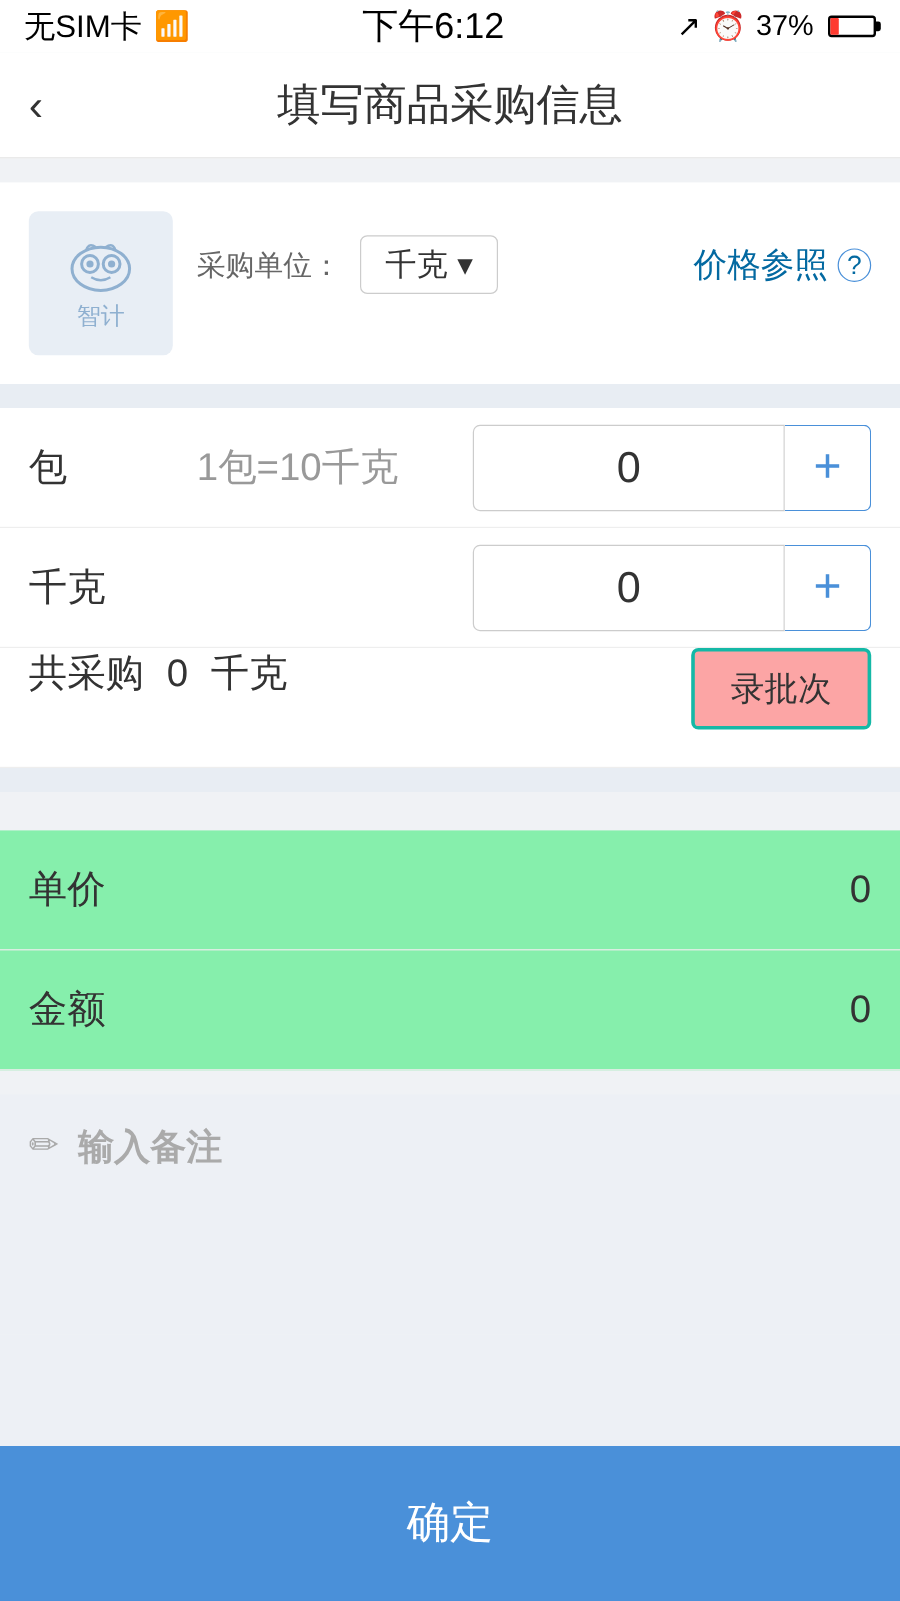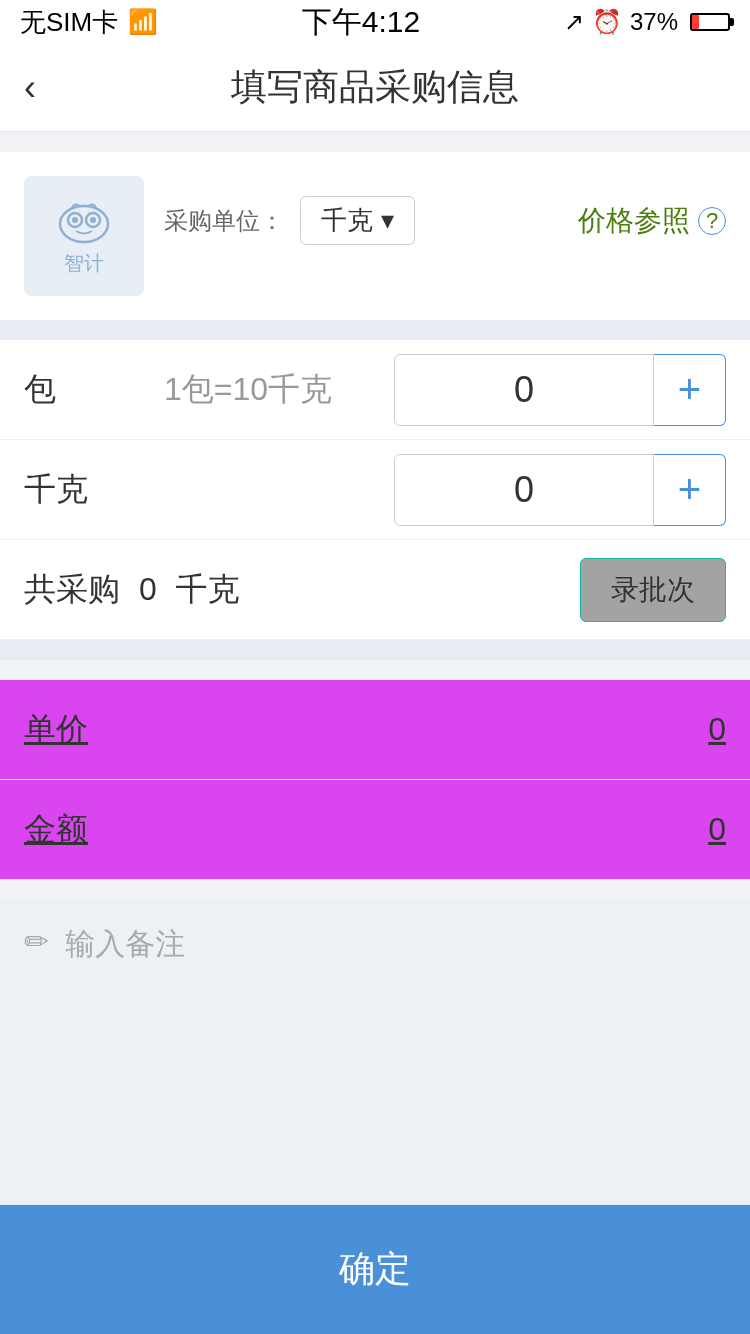--- a/index.html
+++ b/index.html
@@ -147,21 +147,21 @@
       font-size: 26px;
       color: #333;
       display: flex;
       align-items: center;
       gap: 8px;
       background: #fff;
     }
     .price-ref {
       margin-left: auto;
       font-size: 28px;
-      color: #4d7c0f;
+      color: #0369a1;
       display: flex;
       align-items: center;
       gap: 8px;
       text-align: center;
     }
 
     
     .section-divider {
       height: 20px;
       background: #e8edf3;
@@ -218,46 +218,45 @@
       cursor: pointer;
       border-radius: 0 6px 6px 0;
     }
     .qty-input {
       border-radius: 6px 0 0 6px;
     }
 
     
     .summary-row {
       display: flex;
-      align-items: center;
+      align-items: flex-start;
       padding: 0 24px;
       height: 100px;
       background: #fff;
       border-bottom: 1px solid #eee;
     }
     .summary-text {
       font-size: 32px;
       color: #333;
     }
     .batch-btn {
       margin-left: auto;
-      border: 1px solid #14b8a6;
+      border: 3px solid #14b8a6;
       border-radius: 6px;
       padding: 12px 30px;
       font-size: 28px;
       color: #333;
-      background: #a3a3a3;
+      background: #fca5a5;
       cursor: pointer;
     }
 
     
     .price-section {
-      background: #d946ef;
-      margin-top: 20px;
-      text-decoration: underline;
+      background: #86efac;
+      margin-top: 32px;
     }
     .price-row {
       display: flex;
       align-items: center;
       padding: 0 24px;
       height: 100px;
       border-bottom: 1px solid #eee;
     }
     .price-label {
       font-size: 32px;
@@ -275,20 +274,21 @@
       margin-top: 20px;
       padding: 24px;
       min-height: 200px;
       display: flex;
       align-items: flex-start;
       gap: 16px;
     }
     .notes-placeholder {
       font-size: 30px;
       color: #aaa;
+      font-weight: bold;
     }
     .pencil-icon {
       font-size: 30px;
       color: #aaa;
     }
 
     
     .bottom-spacer {
       flex: 1;
       background: #edf0f5;
@@ -316,21 +316,21 @@
     .wifi-icon { font-size: 24px; }
   </style>
 </head>
 <body>
 
 <div class="status-bar">
   <div class="status-left">
     <span>无SIM卡</span>
     <span class="wifi-icon">📶</span>
   </div>
-  <div class="status-center">下午4:12</div>
+  <div class="status-center">下午6:12</div>
   <div class="status-right">
     <span>↗</span>
     <span>⏰</span>
     <span>37%</span>
     <div class="battery-icon">
       <div class="battery-fill"></div>
     </div>
   </div>
 </div>
 

